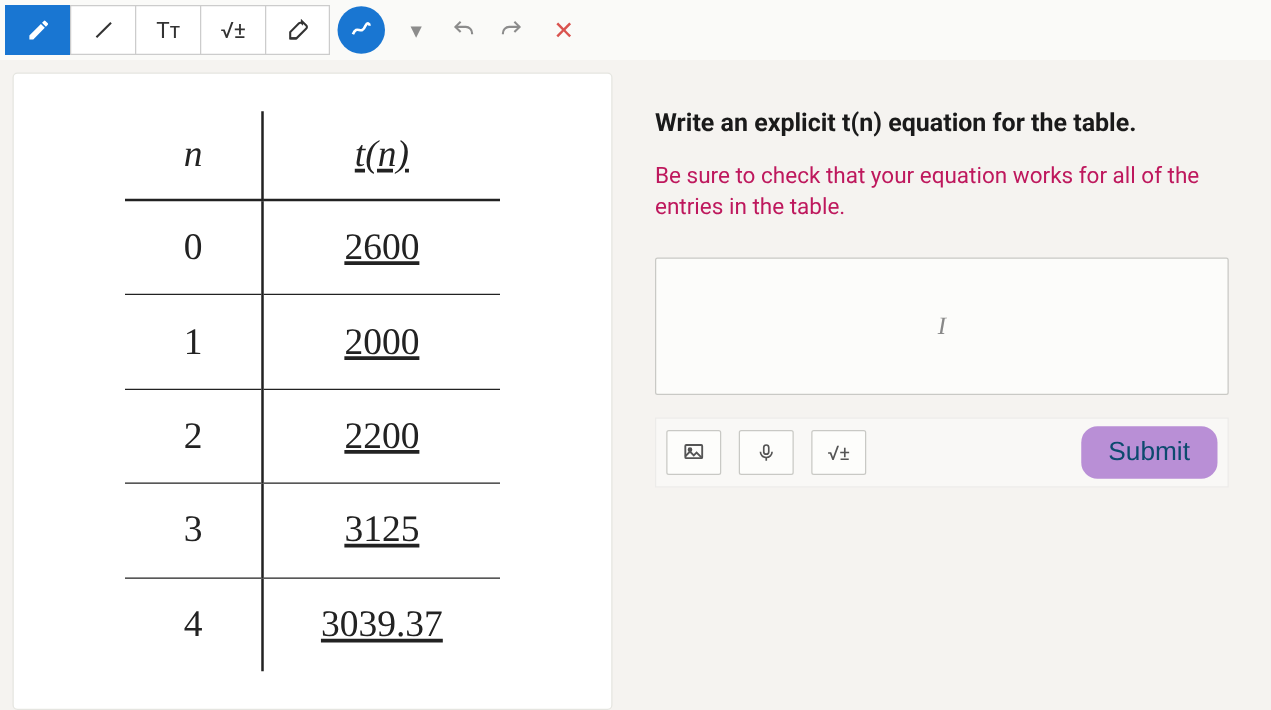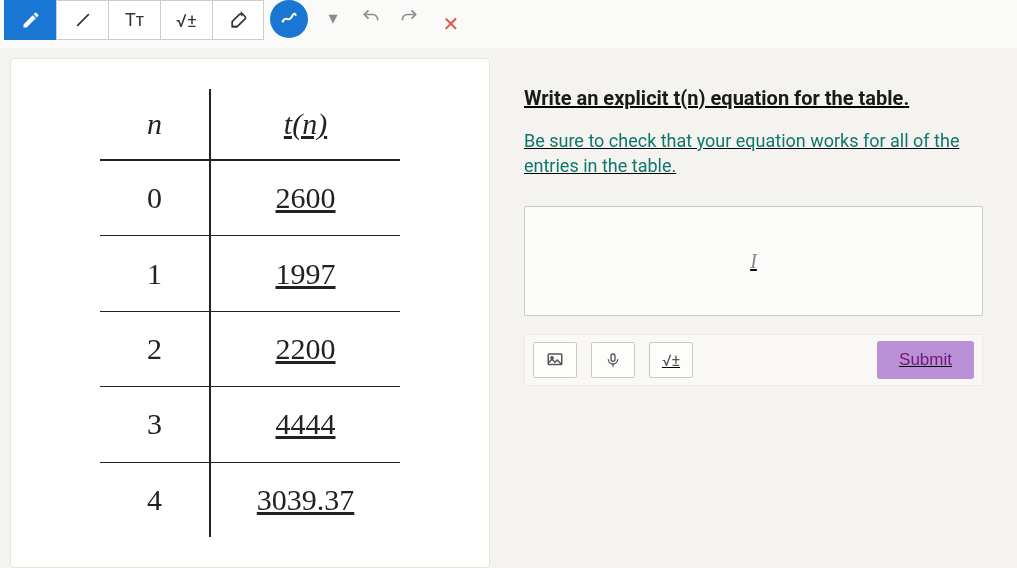--- a/index.html
+++ b/index.html
@@ -7,20 +7,21 @@
     font-family: -apple-system, BlinkMacSystemFont, "Segoe UI", Roboto, sans-serif;
     background: #f5f3f0;
     width: 1017px;
     height: 568px;
     overflow: hidden;
     display: flex;
     flex-direction: column;
   }
   .toolbar {
     display: flex;
+    align-items: center;
     height: 48px;
     padding: 0 4px;
     background: #fafaf8;
     gap: 0;
   }
   .tool-btn {
     width: 52px;
     height: 40px;
     display: flex;
     align-items: center;
@@ -91,31 +92,30 @@
   .data-table td {
     border-bottom: 1px solid #222;
   }
   .data-table tr:last-child td { border-bottom: none; }
   .col-n { width: 110px; border-right: 2px solid #222; }
   .col-tn { width: 190px; text-decoration: underline; }
   .data-table td.col-n { font-style: normal; }
   .right-panel {
     flex: 1;
     padding: 28px 24px 18px 4px;
-    text-decoration: underline;
   }
   .prompt-title {
     font-size: 20px;
     font-weight: 700;
     color: #1a1a1a;
     margin-bottom: 18px;
   }
   .prompt-text {
     font-size: 18px;
-    color: #0f766e;
+    color: #be185d;
     line-height: 1.4;
     margin-bottom: 28px;
   }
   .answer-box {
     width: 100%;
     height: 110px;
     border: 1px solid #c9c9c5;
     background: #fcfcfa;
     border-radius: 2px;
     display: flex;
@@ -145,25 +145,25 @@
     border: 1px solid #c9c9c5;
     background: #fdfdfb;
     display: flex; align-items: center; justify-content: center;
     cursor: pointer;
     color: #555;
     font-size: 16px;
     border-radius: 2px;
   }
   .submit-btn {
     background: #b98fd6;
-    color: #701a75;
+    color: #0c4a6e;
     border: none;
     padding: 9px 22px;
-    font-size: 17px;
-    border-radius: 3px;
+    font-size: 21px;
+    border-radius: 13px;
     cursor: pointer;
   }
 </style>
 </head>
 <body>
 
 <div class="toolbar">
   <div class="tool-btn active">
     <svg viewBox="0 0 24 24" fill="currentColor">
         <path d="M3 17.25V21h3.75L17.81 9.94l-3.75-3.75L3 17.25zM20.71 7.04a1 1 0 0 0 0-1.41l-2.34-2.34a1 1 0 0 0-1.41 0l-1.83 1.83 3.75 3.75 1.83-1.83z"></path>
@@ -212,29 +212,29 @@
           <th class="col-tn">t(n)</th>
         </tr>
       </thead>
       <tbody>
         <tr>
           <td class="col-n">0</td>
           <td class="col-tn">2600</td>
         </tr>
         <tr>
           <td class="col-n">1</td>
-          <td class="col-tn">1997</td>
+          <td class="col-tn">2000</td>
         </tr>
         <tr>
           <td class="col-n">2</td>
           <td class="col-tn">2200</td>
         </tr>
         <tr>
           <td class="col-n">3</td>
-          <td class="col-tn">4444</td>
+          <td class="col-tn">3125</td>
         </tr>
         <tr>
           <td class="col-n">4</td>
           <td class="col-tn">3039.37</td>
         </tr>
       </tbody>
     </table>
   </div>
 
   <div class="right-panel">

